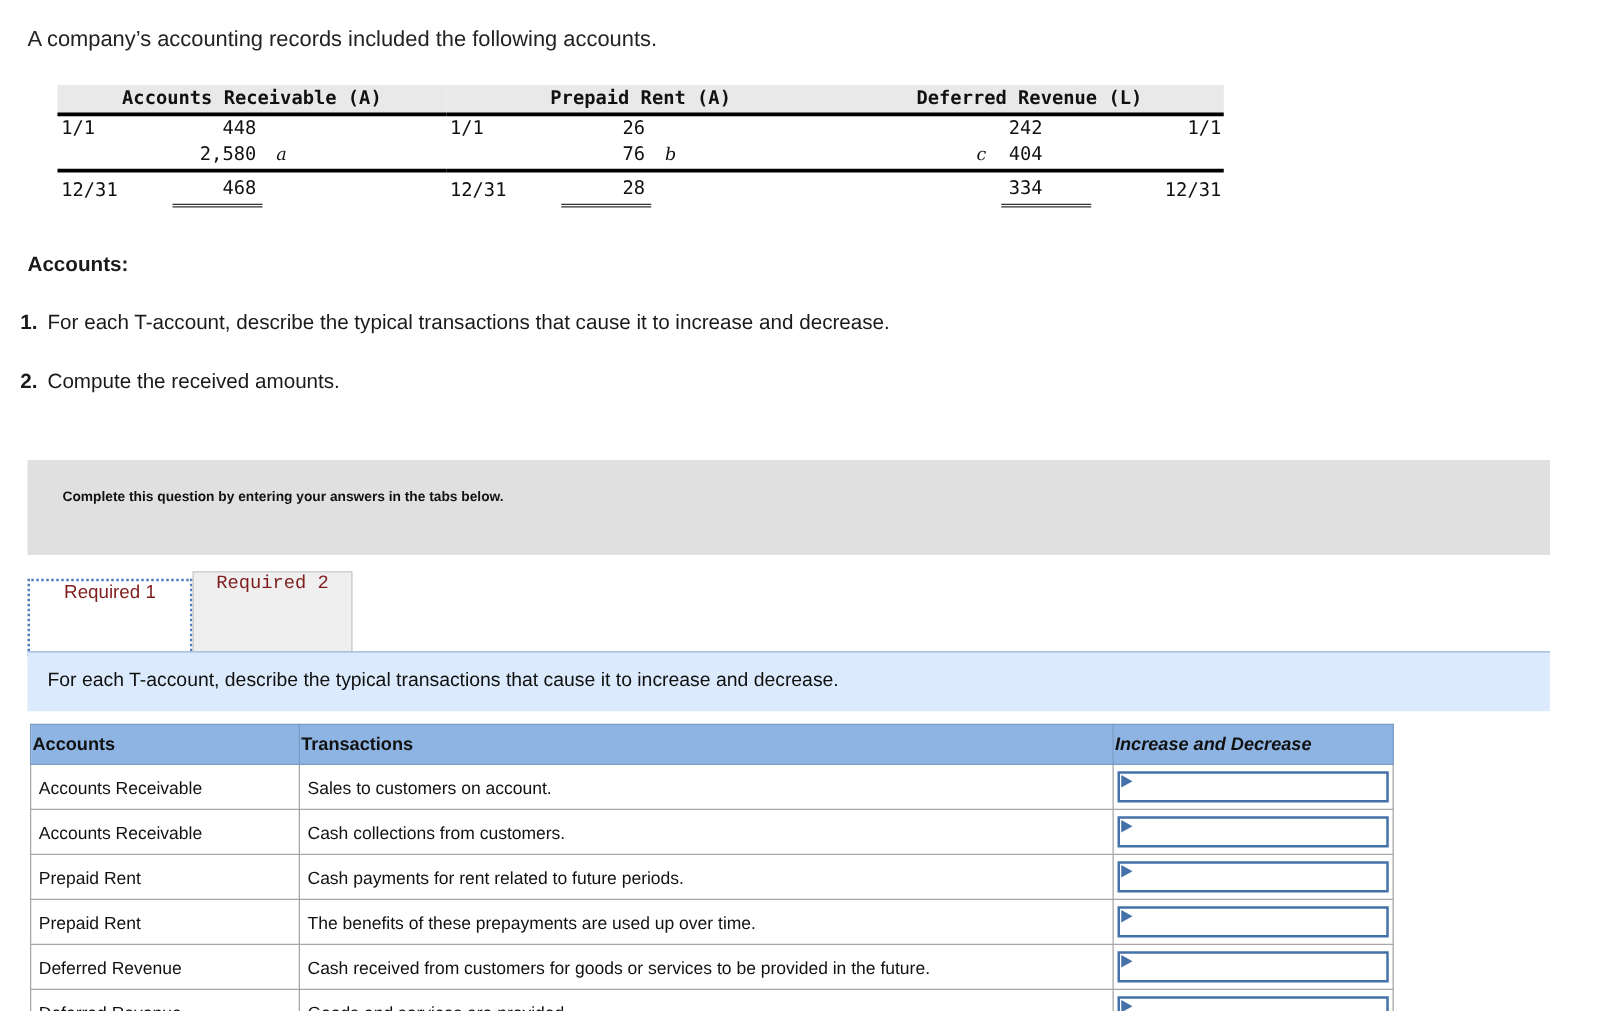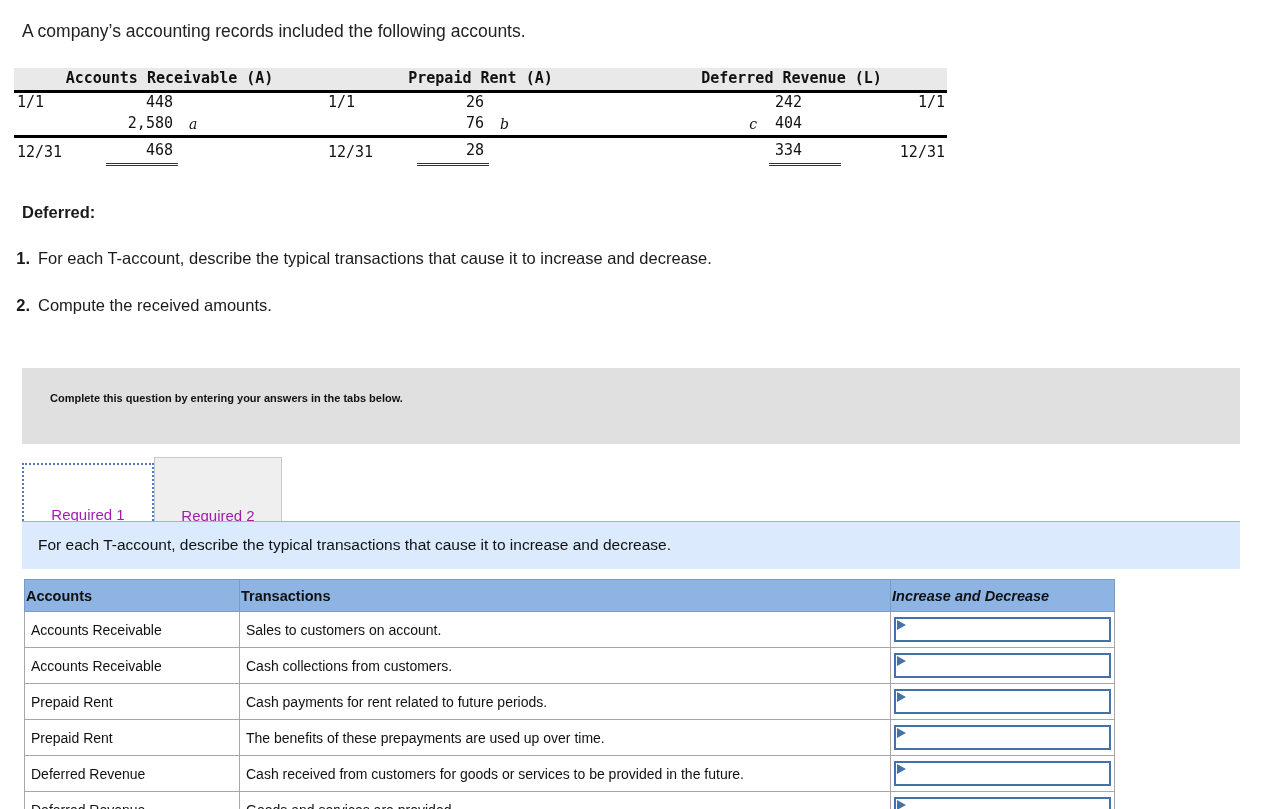--- a/index.html
+++ b/index.html
@@ -171,36 +171,37 @@
     position: absolute;
     left: 22px;
     top: 457px;
     display: flex;
     align-items: flex-end;
   }
   .tab {
     box-sizing: border-box;
     height: 62px;
     display: flex;
-    align-items: flex-end;
+    align-items: flex-start;
     justify-content: center;
     font-size: 15px;
-    color: #a21caf;
+    color: #7f1d1d;
     padding: 0 18px;
   }
   .tab-active {
     background: #ffffff;
     border: 2px dotted #4f7cc0;
     width: 132px;
   }
   .tab-inactive {
     background: #efefef;
     border: 1px solid #c9c9c9;
     width: 128px;
     height: 68px;
+    font-family: Liberation Mono, monospace;
   }
 
   
   .blue-bar {
     position: absolute;
     left: 22px;
     top: 521px;
     width: 1218px;
     height: 48px;
     background: #dbeafc;
@@ -275,21 +276,21 @@
     color: #111;
   }
 </style>
 </head>
 <body>
 
 <div class="intro">A company’s accounting records included the following accounts.</div>
 
 <div class="taccounts">
 
-  <div class="tacct" style="width:311px;">
+  <div class="tacct" style="width:311px;margin-left:32px;">
     <div class="tacct-title">Accounts Receivable (A)</div>
     <div class="tacct-body">
       <div class="trow">
         <div class="tc col-date">1/1</div>
         <div class="tc col-amt">448</div>
         <div class="tc col-mid"></div>
         <div class="tc col-ref"></div>
       </div>
       <div class="trow">
         <div class="tc col-date"></div>
@@ -355,21 +356,21 @@
         <div class="tc col-amt-l" style="padding-left:0;">
           <span class="underline-dbl-l" style="padding-left:6px;">334</span>
         </div>
         <div class="tc col-date-r">12/31</div>
       </div>
     </div>
   </div>
 
 </div>
 
-<div class="required-head">Deferred:</div>
+<div class="required-head">Accounts:</div>
 
 <div class="req-item req-1">
   <span class="num">1.</span>
   <span>For each T-account, describe the typical transactions that cause it to increase and decrease.</span>
 </div>
 <div class="req-item req-2">
   <span class="num">2.</span>
   <span>Compute the received amounts.</span>
 </div>
 

